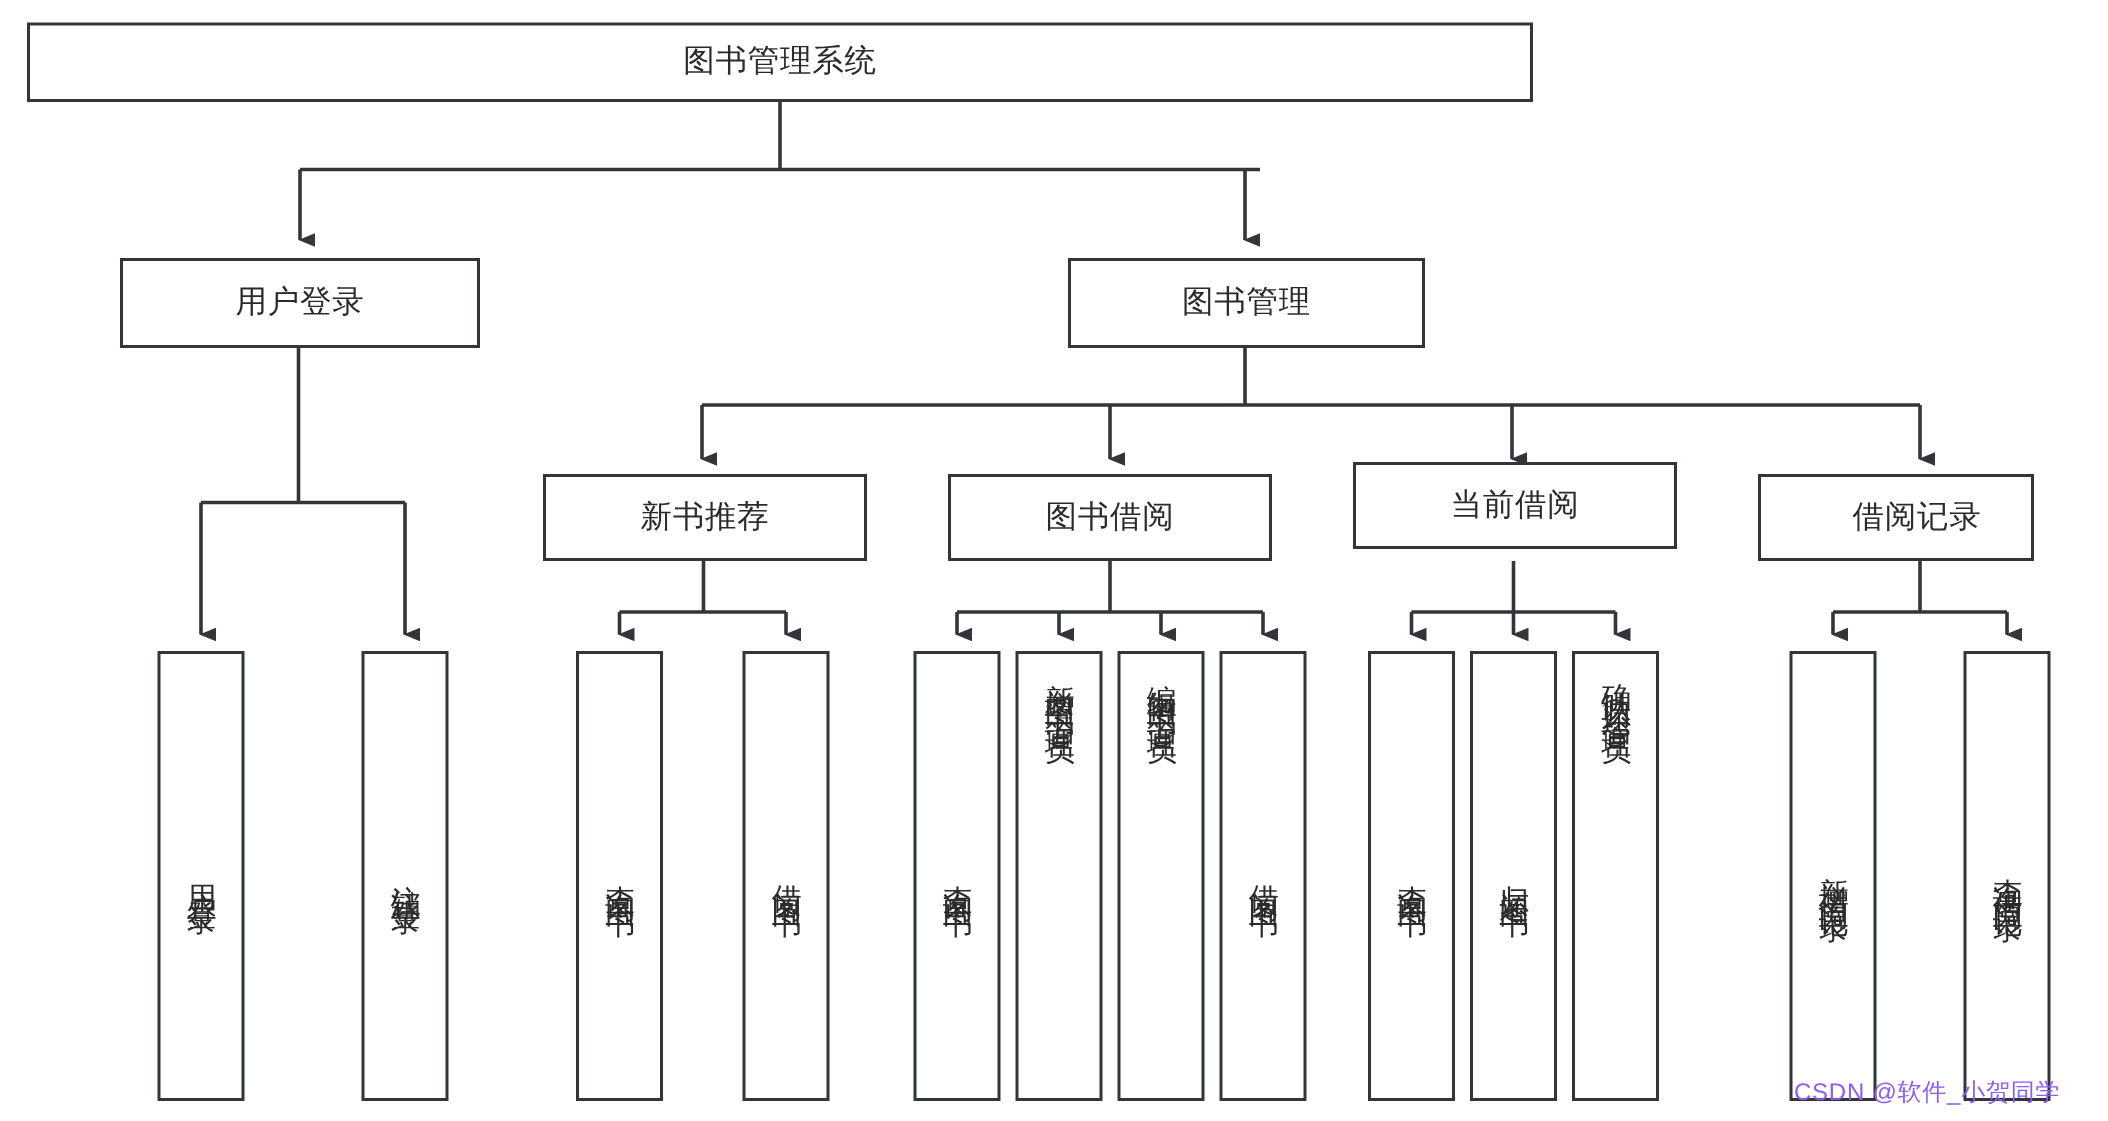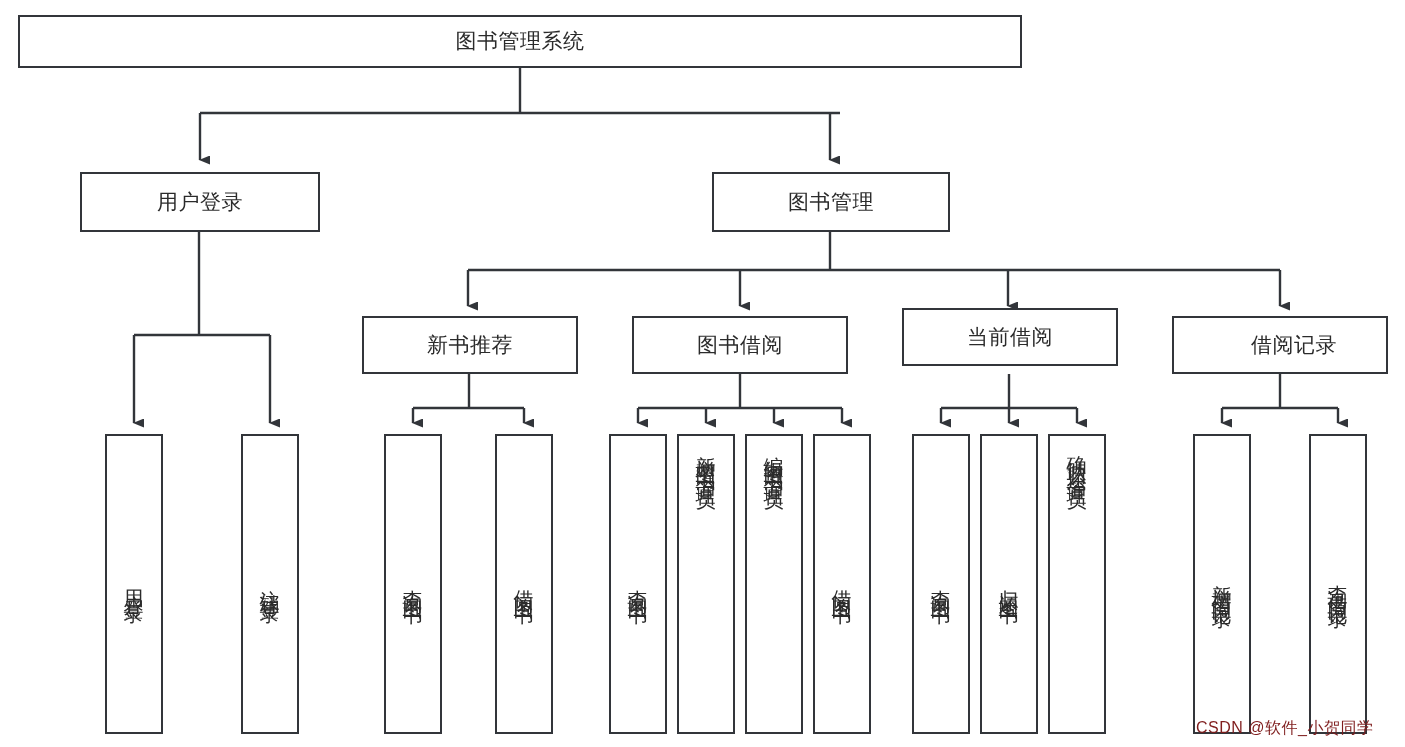--- a/index.html
+++ b/index.html
@@ -59,21 +59,21 @@
   }
   .node.vertical.top-aligned {
     align-items: flex-start;
   }
   .node.vertical.top-aligned .node-label {
     padding-top: 4px;
   }
   .watermark {
     position: absolute;
     font-size: 16px;
-    color: #7f1d1d;
+    color: #8b5cf6;
     white-space: nowrap;
     z-index: 5;
     letter-spacing: 0.5px;
   }
 </style>
 </head>
 <body>
 
 <div id="diagram-canvas">
 
@@ -140,21 +140,21 @@
 
   <div class="node" style="left:632px; top:316px; width:216px; height:58px;">
     <span class="node-label">图书借阅</span>
   </div>
   <div class="node" style="left:362px; top:316px; width:216px; height:58px;">
     <span class="node-label">新书推荐</span>
   </div>
   <div class="node" style="left:902px; top:308px; width:216px; height:58px;">
     <span class="node-label">当前借阅</span>
   </div>
-  <div class="node" style="left:1172px; top:316px; width:216px; height:58px;padding-left:28px;">
+  <div class="node" style="left:1172px; top:316px; width:184px; height:58px;padding-left:28px;">
     <span class="node-label">借阅记录</span>
   </div>
 
   <div class="node vertical" style="left:105px; top:434px; width:58px; height:300px;">
     <span class="node-label">用户登录</span>
   </div>
   <div class="node vertical" style="left:241px; top:434px; width:58px; height:300px;">
     <span class="node-label">注销登录</span>
   </div>
 

